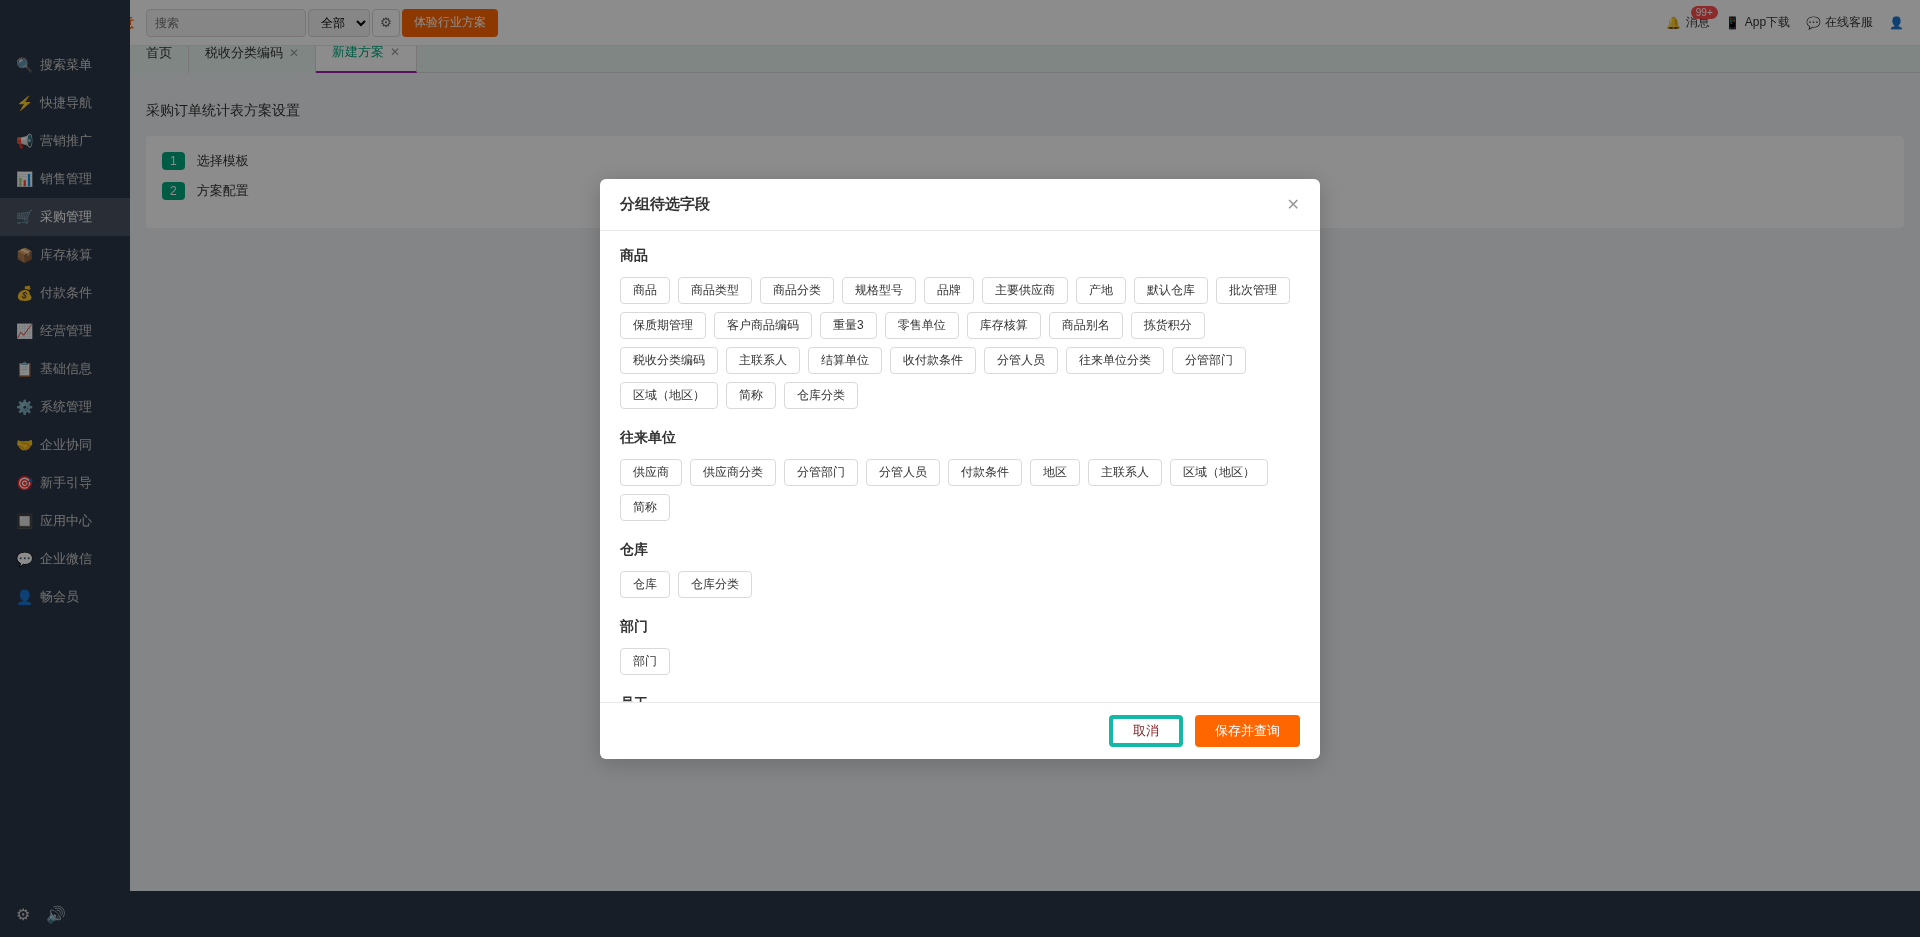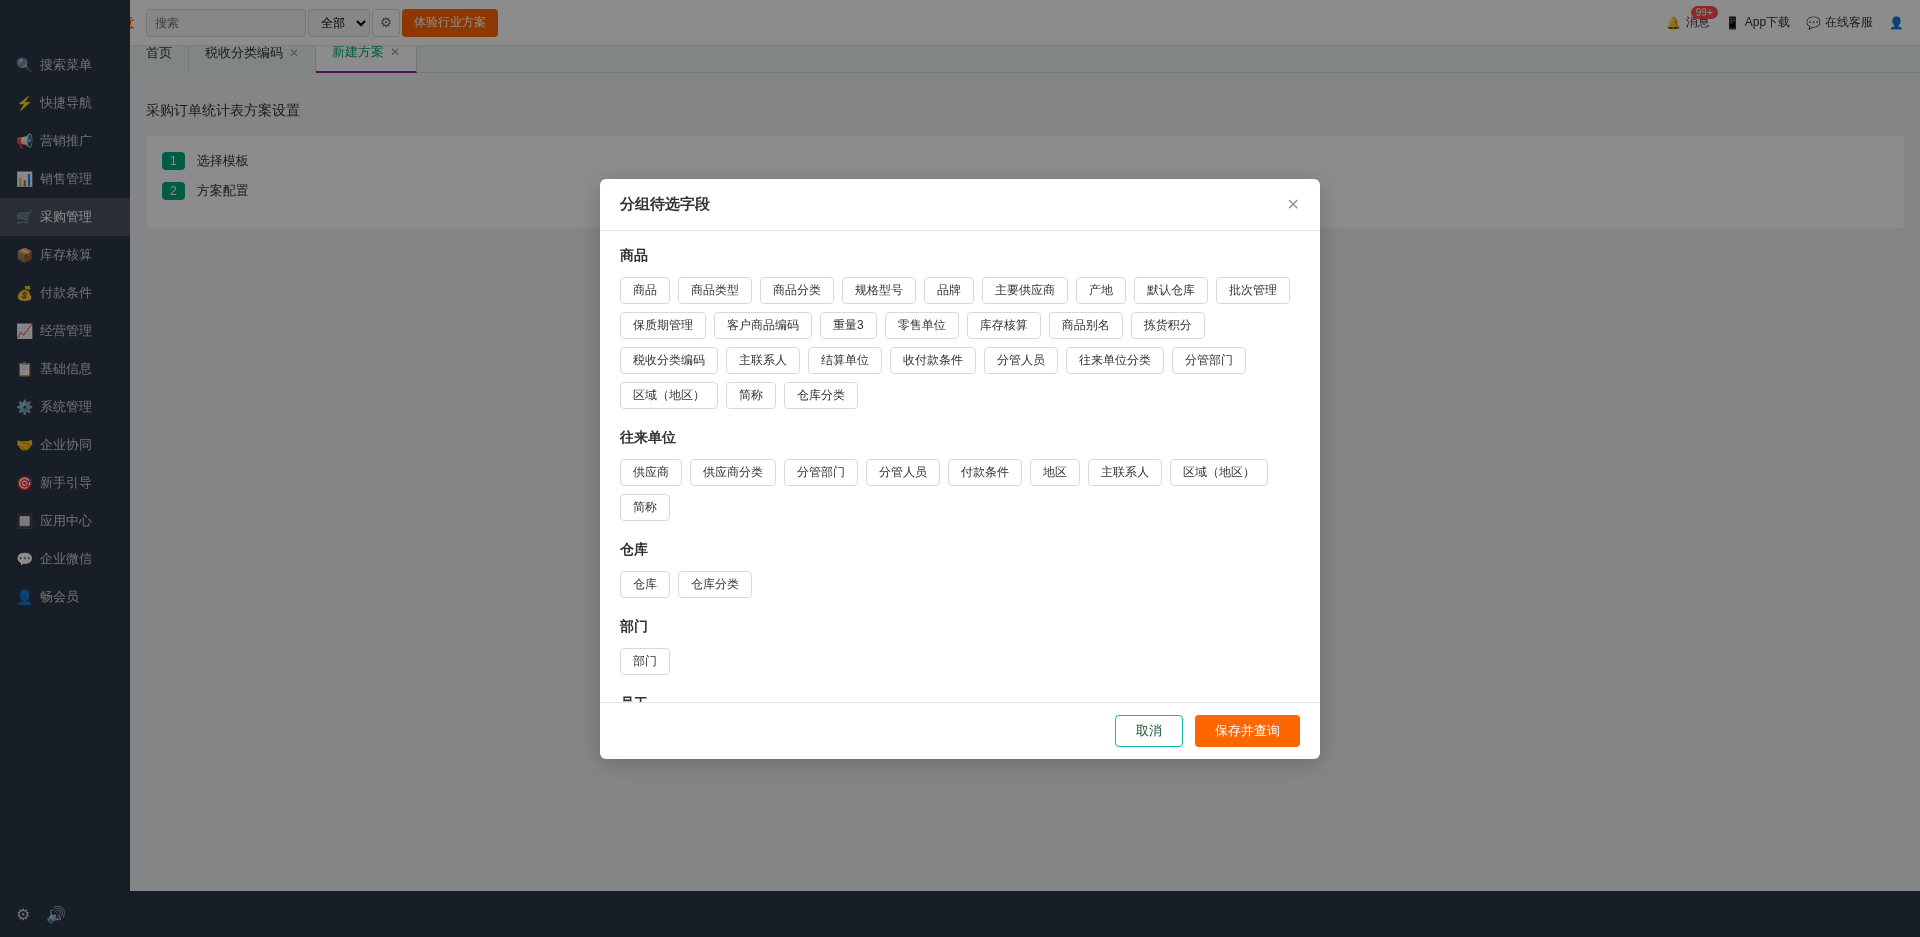--- a/index.html
+++ b/index.html
@@ -248,24 +248,24 @@
       font-size: 12px;
       color: #333;
       cursor: pointer;
       background: #fff;
     }
 
     
     .btn-cancel {
       height: 32px;
       padding: 0 20px;
-      border: 1px solid #14b8a6;
+      border: 4px solid #14b8a6;
       border-radius: 4px;
       background: #fff;
-      color: #14532d;
+      color: #7f1d1d;
       cursor: pointer;
       font-size: 13px;
       text-align: center;
     }
     .btn-primary {
       height: 32px;
       padding: 0 20px;
       border: none;
       border-radius: 4px;
       background: #ff6600;

